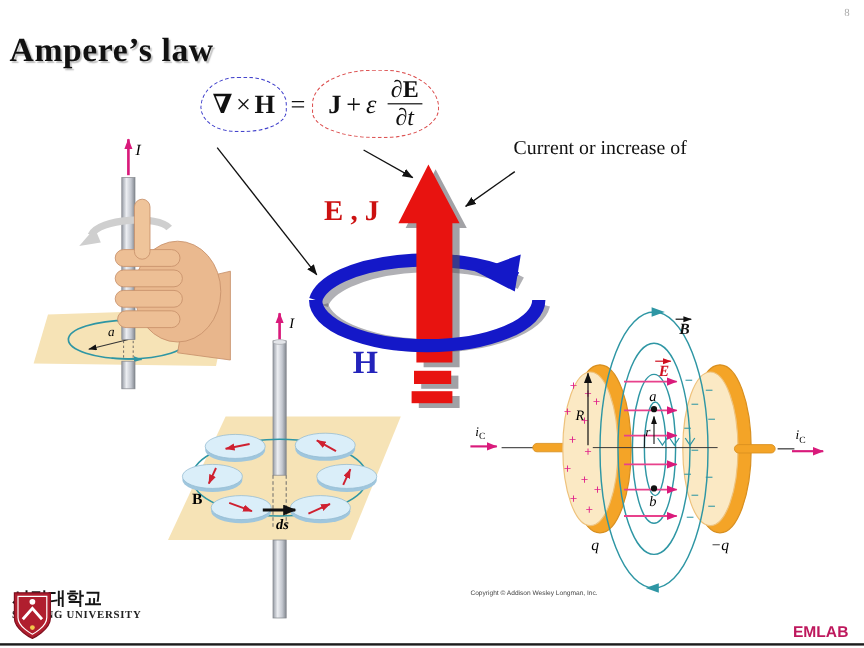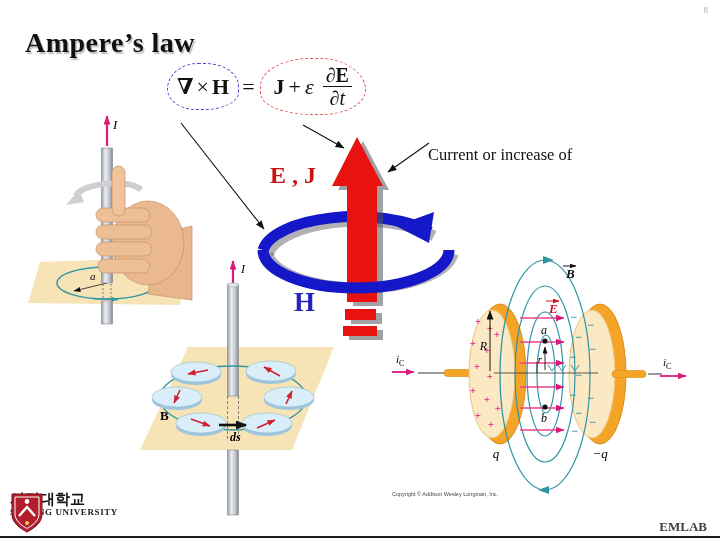--- a/index.html
+++ b/index.html
@@ -2,21 +2,21 @@
 <html><head>
 <meta charset="utf-8">
 <style>
   html,body{margin:0;padding:0;background:#888;}
   .slide{
     position:relative;width:720px;height:540px;background:#ffffff;
     overflow:hidden;font-family:"Liberation Serif","DejaVu Serif",serif;color:#111;
   }
   .slide svg{position:absolute;left:0;top:0;}
   .page-title{
-    position:absolute;left:25px;top:8px;font-size:28px;font-weight:bold;
+    position:absolute;left:8px;top:8px;font-size:28px;font-weight:bold;
     letter-spacing:0.5px;text-shadow:1.5px 1.5px 1px #bfbfbf;
   }
   .page-number{position:absolute;right:12px;top:5px;font-size:9px;color:#aaa;}
   .equation{
     position:absolute;left:167px;top:58px;display:flex;align-items:center;
     font-size:22px;
   }
   .eq-bold{font-weight:bold;}
   .eq-it{font-style:italic;}
   .lhs-bubble{
@@ -25,26 +25,26 @@
   }
   .rhs-bubble{
     border:1.6px dashed #dd5555;border-radius:52% 48% 46% 54% / 55% 62% 48% 42%;
     padding:5px 13px;display:flex;align-items:center;gap:4px;margin-left:2px;
   }
   .eq-equals{margin:0 3px;}
   .frac{display:inline-flex;flex-direction:column;align-items:center;margin-left:5px;font-size:20px;}
   .frac .num{border-bottom:1.4px solid #111;padding:0 3px;line-height:1.1;}
   .frac .den{line-height:1.1;}
   .callout{
-    position:absolute;left:428px;top:114px;font-size:16.5px;line-height:1.15;color:#111;margin-top:32px;
+    position:absolute;left:428px;top:114px;font-size:16.5px;line-height:1.15;color:#111;
   }
   .footer-line{position:absolute;left:0;right:0;top:536px;height:2px;background:#1c1c1c;}
   .brand{
-    position:absolute;right:13px;top:519px;font-family:Liberation Serif, serif;
-    font-size:13px;font-weight:bold;color:#404040;
+    position:absolute;right:13px;top:519px;font-family:Liberation Sans, sans-serif;
+    font-size:13px;font-weight:bold;color:#be185d;
   }
   .logo{position:absolute;left:10px;top:492px;display:flex;align-items:center;gap:7px;}
   .logo .names{display:flex;flex-direction:column;line-height:1.05;}
   .logo .kr{font-size:15px;font-weight:bold;color:#151515;}
   .logo .en{font-size:9px;font-weight:bold;letter-spacing:0.6px;color:#222;font-variant:small-caps;}
   svg text{font-family:"Liberation Serif","DejaVu Serif",serif;}
   .svg-it{font-style:italic;}
   .svg-b{font-weight:bold;}
   .copyright-text{font-family:"Liberation Sans","DejaVu Sans",sans-serif;}
 </style>

